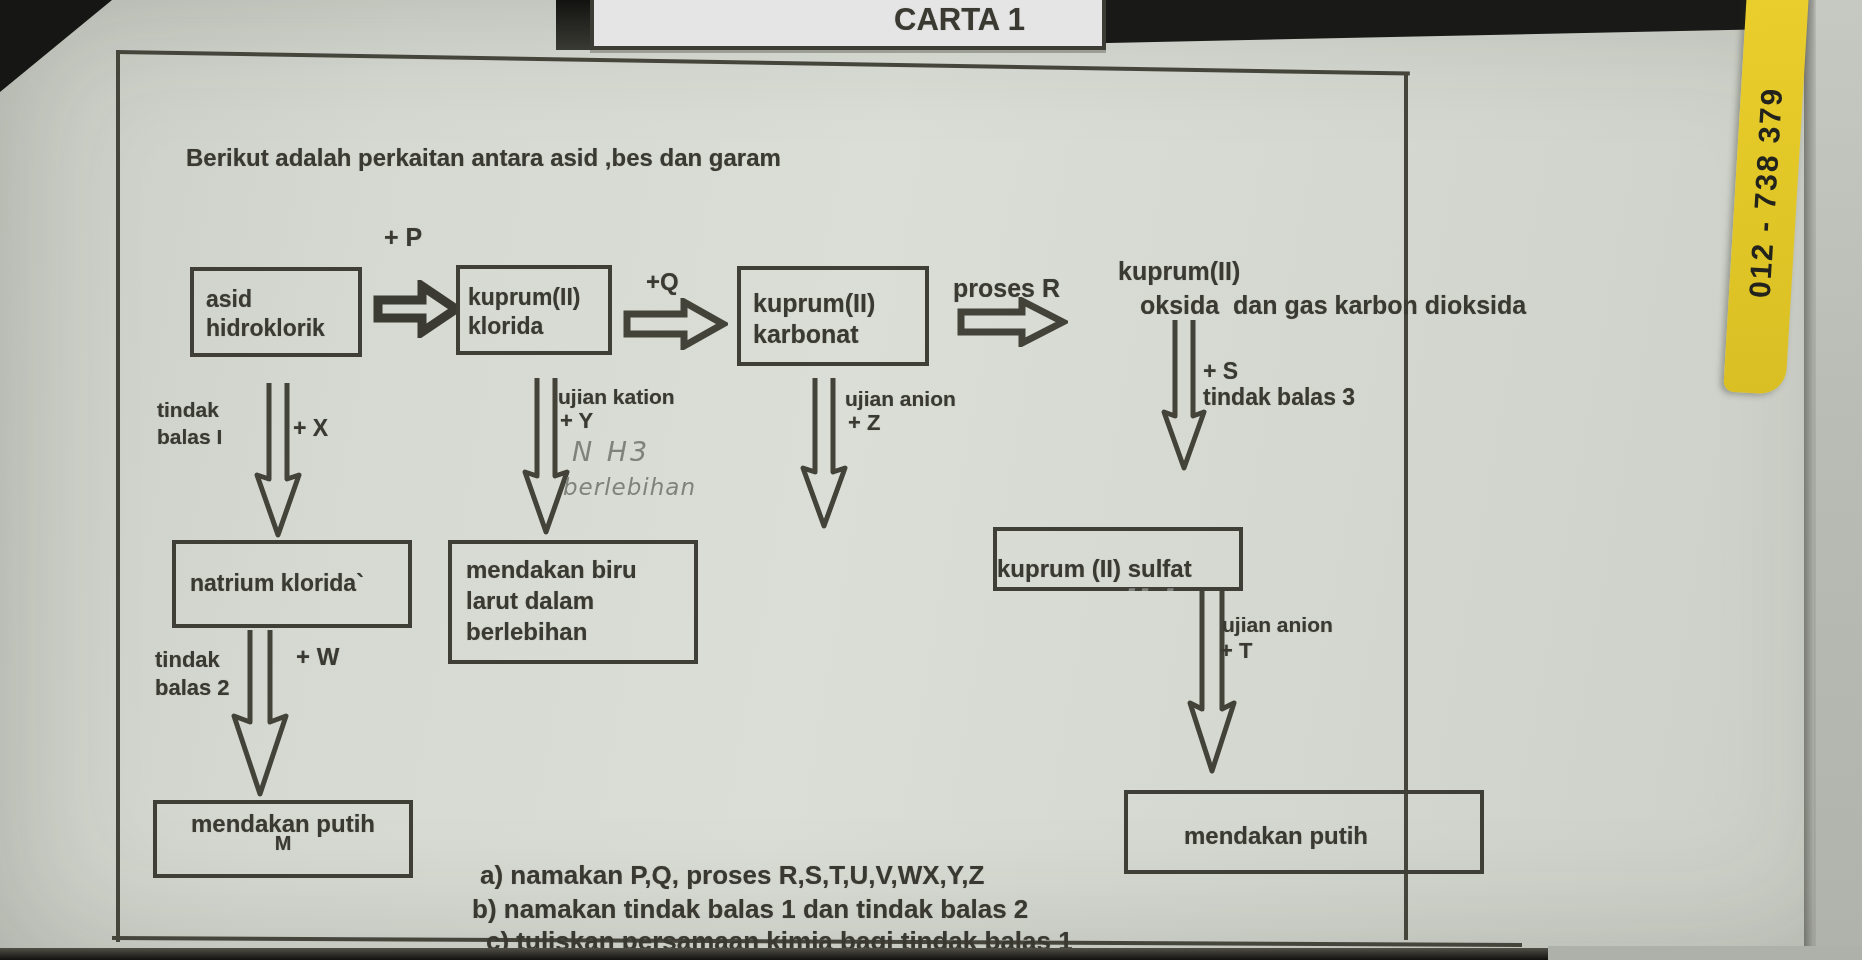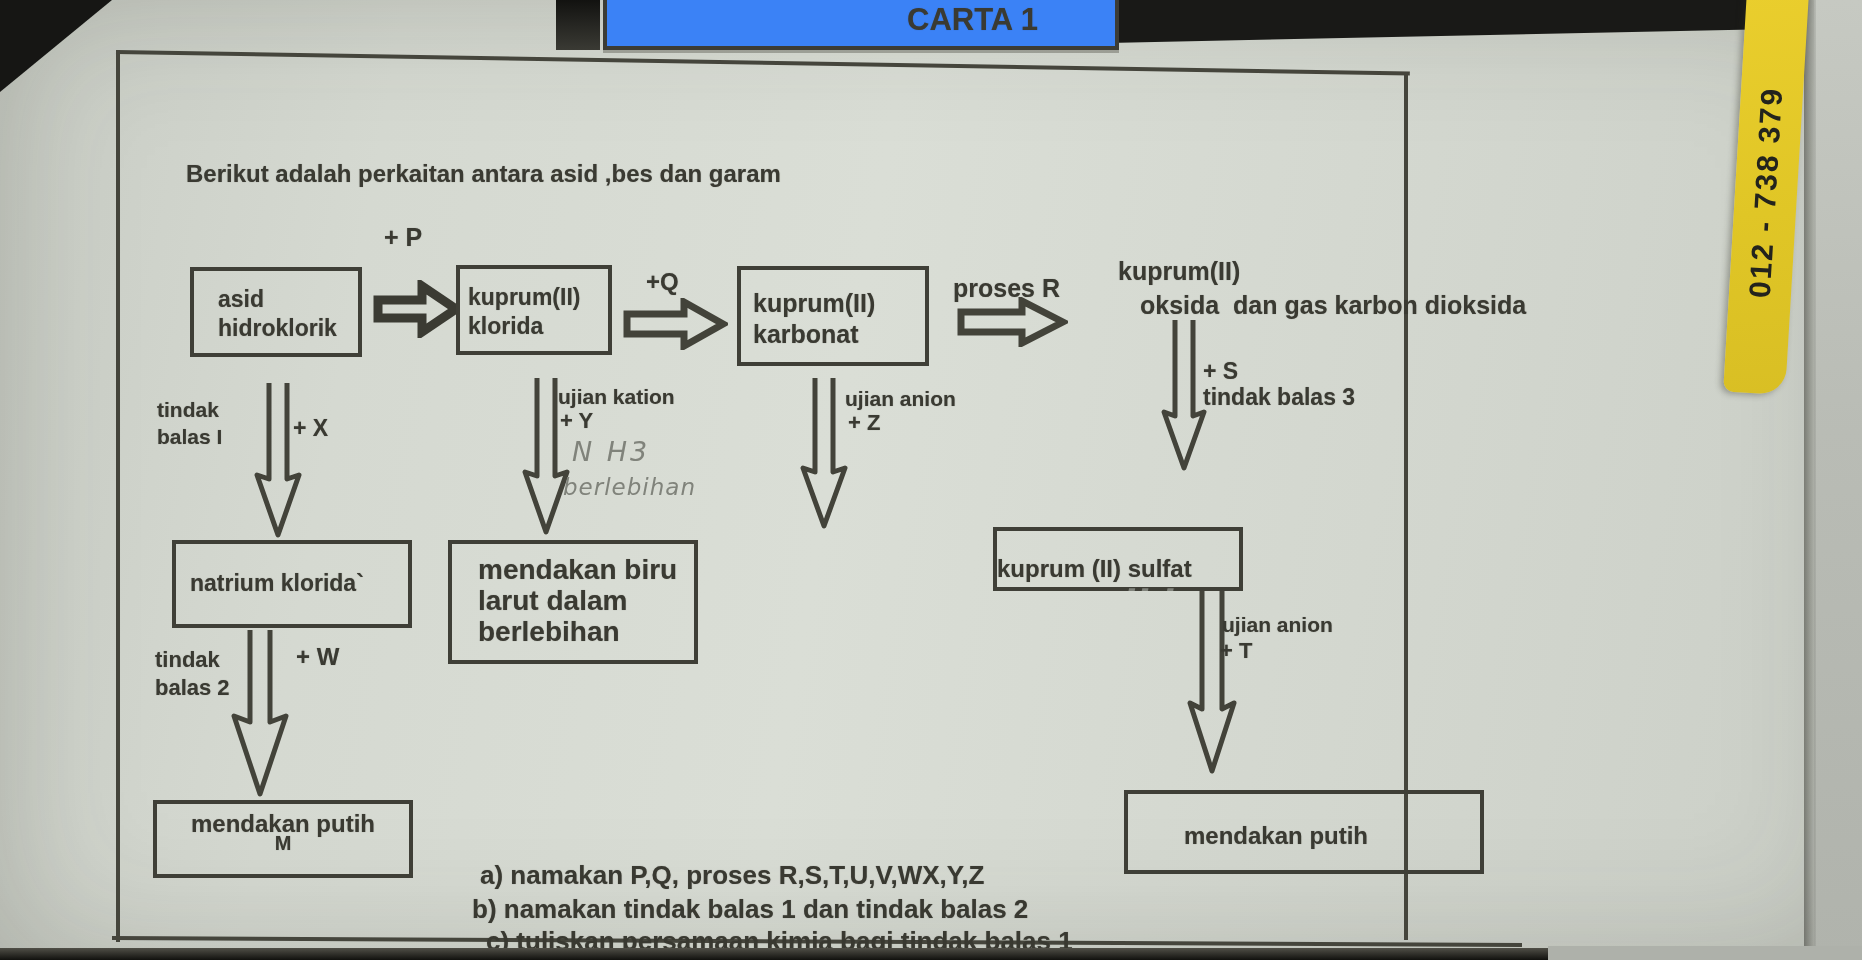--- a/index.html
+++ b/index.html
@@ -25,22 +25,22 @@
   
   .sticky{position:absolute;left:1747px;top:-10px;width:62px;height:402px;z-index:26;
     transform:rotate(3.4deg);transform-origin:top left;
     background:linear-gradient(172deg,#eace2d,#e0c626 55%,#d9bf24);
     border-radius:2px 2px 26px 10px;box-shadow:-3px 2px 6px rgba(40,40,30,.35);}
   .sticky-text{position:absolute;left:50%;top:50%;white-space:nowrap;
     transform:translate(-50%,-50%) rotate(-90deg);
     font-size:30px;font-weight:bold;color:#23231d;letter-spacing:2px;}
   
   .carta{position:absolute;left:590px;top:0;width:508px;height:46px;z-index:5;
-    background:#3b82f6;border:4px solid #3c3c35;border-top:none;
-    box-shadow:0 3px 0 rgba(60,60,50,.35);margin-left:13px;}
+    background:#e5e5e5;border:4px solid #3c3c35;border-top:none;
+    box-shadow:0 3px 0 rgba(60,60,50,.35);}
   .carta span{position:absolute;left:300px;top:2px;font-size:31px;font-weight:bold;color:#3a3a32;}
   
   .bline{position:absolute;background:#45453c;z-index:2;}
   .b-top{left:116px;top:50px;width:1294px;height:4px;transform:rotate(0.95deg);transform-origin:left center;}
   .b-left{left:116px;top:50px;width:4px;height:892px;}
   .b-right{left:1404px;top:72px;width:4px;height:868px;}
   .b-bottom{left:112px;top:936px;width:1410px;height:4px;transform:rotate(0.28deg);transform-origin:left center;}
   
   .fbox{position:absolute;border:4px solid #3f3f37;color:#3a3a32;font-weight:bold;z-index:6;box-sizing:border-box;}
   .fbox div{padding-left:0;}
@@ -63,23 +63,23 @@
 
   <div class="bline b-top"></div>
   <div class="bline b-left"></div>
   <div class="bline b-right"></div>
   <div class="bline b-bottom"></div>
 
   <div class="carta">
     <span class="print">CARTA 1</span>
   </div>
 
-  <div class="lbl print" style="left:186px;top:160px;font-size:24px;">Berikut adalah perkaitan antara asid ,bes dan garam</div>
+  <div class="lbl print" style="left:186px;top:144px;font-size:24px;">Berikut adalah perkaitan antara asid ,bes dan garam</div>
 
-  <div class="fbox" style="left:190px;top:267px;width:172px;height:90px;padding:14px 0 0 24px;font-size:23px;line-height:29px;">
+  <div class="fbox" style="left:190px;top:267px;width:172px;height:90px;padding:14px 0 0 12px;font-size:23px;line-height:29px;">
     <div class="print">asid</div>
     <div class="print">hidroklorik</div>
   </div>
   <div class="lbl print" style="left:384px;top:222px;font-size:25px;">+ P</div>
   <svg class="arr" style="left:372px;top:280px;" width="88" height="58" viewBox="0 0 88 58">
     <path d="M6,20 H50 V6 L84,29 L50,52 V38 H6 Z" fill="none" stroke="#3b3b33" stroke-width="9"></path>
   </svg>
   <div class="fbox" style="left:456px;top:265px;width:156px;height:90px;padding:14px 0 0 8px;font-size:23px;line-height:29px;">
     <div class="print">kuprum(II)</div>
     <div class="print">klorida</div>
@@ -123,21 +123,21 @@
     <div class="print" style="font-size:20px;margin-top:-6px;">M</div>
   </div>
 
   <svg class="arr" style="left:520px;top:378px;" width="52" height="158" viewBox="0 0 52 158">
     <path d="M17,0 V98 L5,94 L26,154 L47,94 L35,98 V0" fill="none" stroke="#43433a" stroke-width="5" stroke-linejoin="round"></path>
   </svg>
   <div class="lbl print" style="left:558px;top:384px;font-size:21px;">ujian kation</div>
   <div class="lbl print" style="left:560px;top:408px;font-size:22px;">+ Y</div>
   <div class="hand" style="left:572px;top:436px;font-size:27px;letter-spacing:3px;">N H3</div>
   <div class="hand" style="left:563px;top:474px;font-size:23px;letter-spacing:1px;">berlebihan</div>
-  <div class="fbox" style="left:448px;top:540px;width:250px;height:124px;padding:10px 0 0 26px;font-size:28px;line-height:31px;">
+  <div class="fbox" style="left:448px;top:540px;width:250px;height:124px;padding:10px 0 0 14px;font-size:24px;line-height:31px;">
     <div class="print">mendakan biru</div>
     <div class="print">larut dalam</div>
     <div class="print">berlebihan</div>
   </div>
 
   <svg class="arr" style="left:798px;top:378px;" width="52" height="152" viewBox="0 0 52 152">
     <path d="M17,0 V94 L5,90 L26,148 L47,90 L35,94 V0" fill="none" stroke="#43433a" stroke-width="5" stroke-linejoin="round"></path>
   </svg>
   <div class="lbl print" style="left:845px;top:386px;font-size:21px;">ujian anion</div>
   <div class="lbl print" style="left:848px;top:410px;font-size:22px;">+ Z</div>

